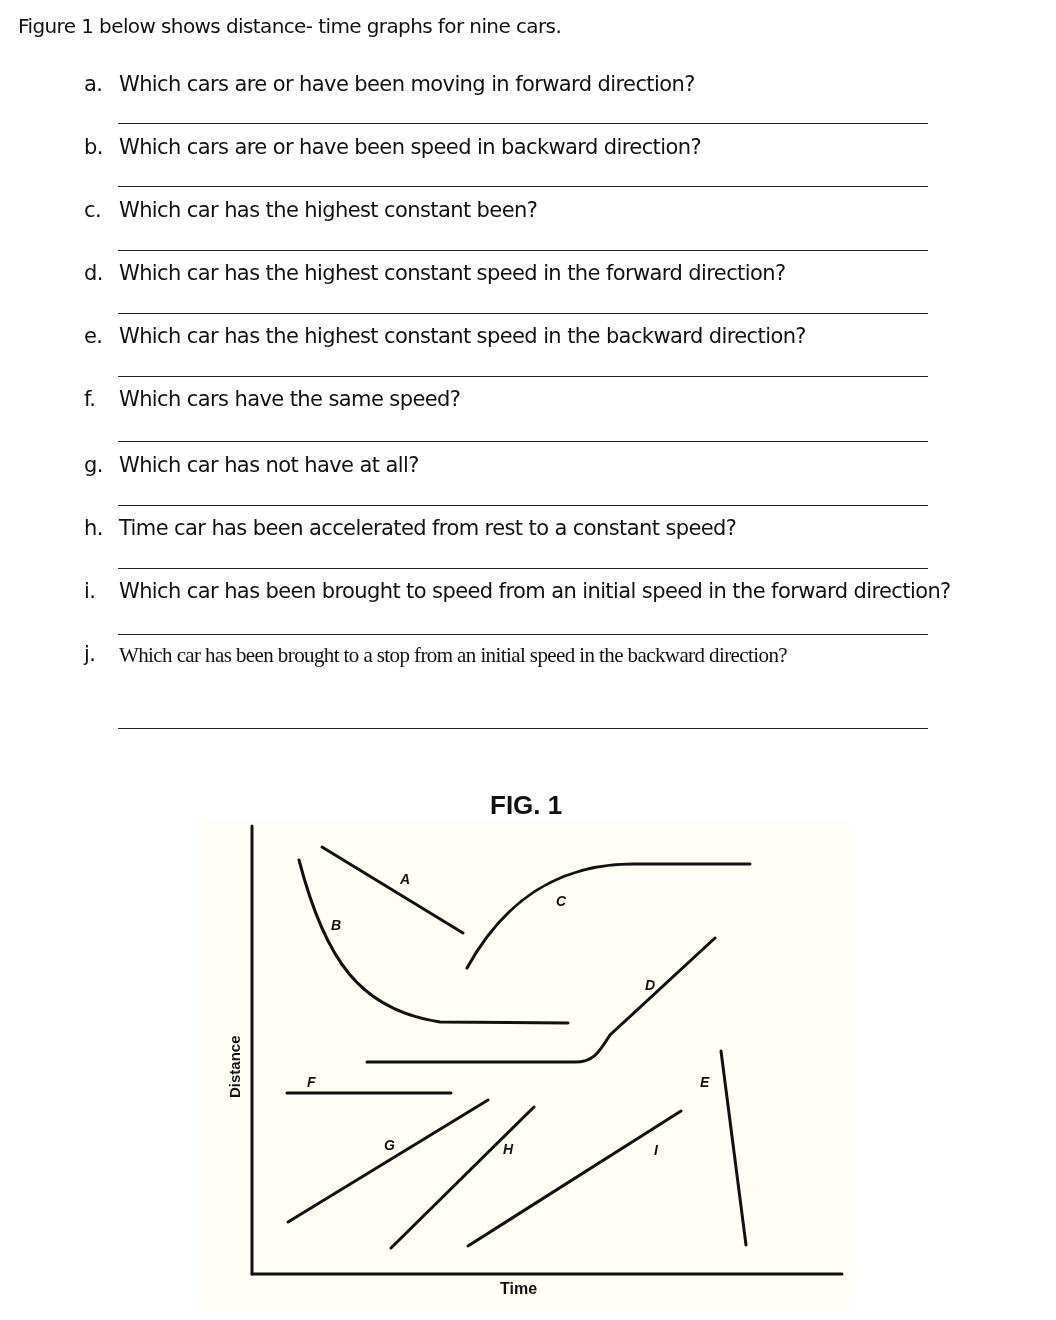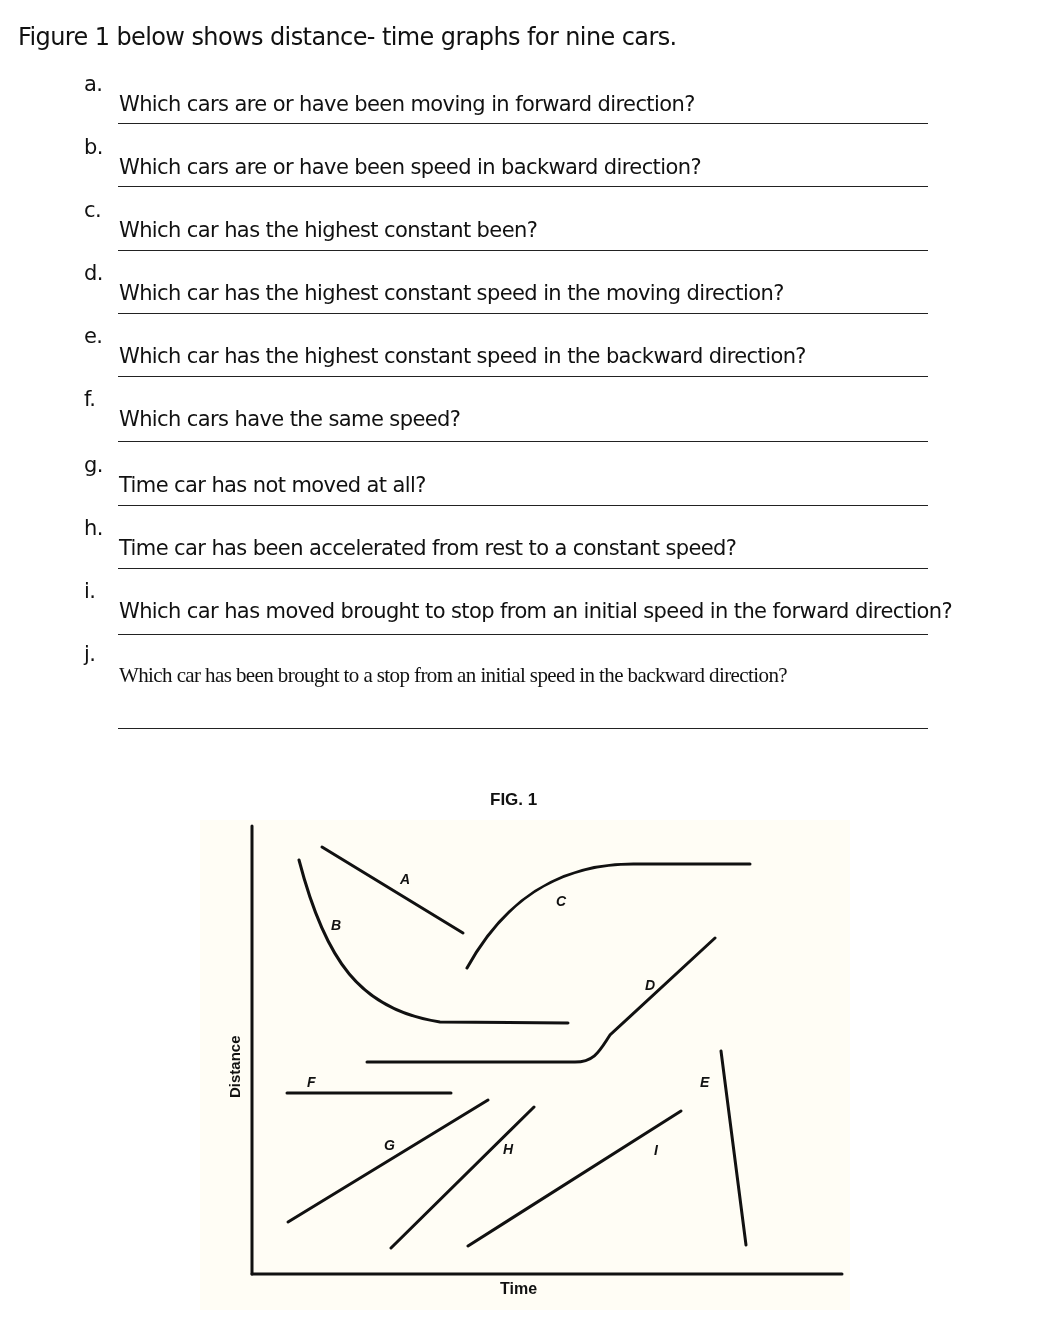--- a/index.html
+++ b/index.html
@@ -1,25 +1,25 @@
 <!DOCTYPE html>
 <html><head>
 <meta charset="utf-8">
 <style>
   html, body { margin:0; padding:0; background:#ffffff; }
   body { width:1056px; height:1320px; position:relative; overflow:hidden;
          font-family:"DejaVu Sans", sans-serif; color:#111; }
-  .intro { position:absolute; left:18px; top:14px; font-size:24px; letter-spacing:-0.6px;margin-top:9px; }
+  .intro { position:absolute; left:18px; top:14px; font-size:20px; letter-spacing:-0.6px; }
   .q { position:absolute; left:84px; font-size:21px; letter-spacing:-0.6px; }
   .q .letter { position:absolute; left:0; width:30px; }
-  .q .text { position:absolute; left:35px; white-space:nowrap;margin-top:20px; }
+  .q .text { position:absolute; left:35px; white-space:nowrap; }
   .q.justify .text { white-space:normal; width:912px; text-align:justify; text-align-last:left; line-height:33px;font-family:Liberation Serif, serif; }
   .line { position:absolute; left:118px; width:810px; height:0; border-top:1.5px solid #222; }
   .figtitle { position:absolute; left:490px; top:790px; font-family:"Liberation Sans", sans-serif;
-              font-weight:bold; font-size:17px;text-align:right; }
+              font-weight:bold; font-size:26px;text-align:right; }
   .chart { position:absolute; left:200px; top:820px; width:650px; height:490px; background:#fffdf5; }
   svg text { font-family:"Liberation Sans", sans-serif; }
 </style>
 </head>
 <body>
 
 <div class="intro">Figure 1 below shows distance- time graphs for nine cars.</div>
 
 <div class="q" style="top:72px">
   <span class="letter">a.</span>
@@ -34,51 +34,51 @@
 <div class="line" style="top:186px"></div>
 
 <div class="q" style="top:198px">
   <span class="letter">c.</span>
   <span class="text">Which car has the highest constant been?</span>
 </div>
 <div class="line" style="top:250px"></div>
 
 <div class="q" style="top:261px">
   <span class="letter">d.</span>
-  <span class="text">Which car has the highest constant speed in the moving direction?</span>
+  <span class="text">Which car has the highest constant speed in the forward direction?</span>
 </div>
 <div class="line" style="top:313px"></div>
 
 <div class="q" style="top:324px">
   <span class="letter">e.</span>
   <span class="text">Which car has the highest constant speed in the backward direction?</span>
 </div>
 <div class="line" style="top:376px"></div>
 
 <div class="q" style="top:387px">
   <span class="letter">f.</span>
   <span class="text">Which cars have the same speed?</span>
 </div>
 <div class="line" style="top:441px"></div>
 
 <div class="q" style="top:453px">
   <span class="letter">g.</span>
-  <span class="text">Time car has not moved at all?</span>
+  <span class="text">Which car has not have at all?</span>
 </div>
 <div class="line" style="top:505px"></div>
 
 <div class="q" style="top:516px">
   <span class="letter">h.</span>
   <span class="text">Time car has been accelerated from rest to a constant speed?</span>
 </div>
 <div class="line" style="top:568px"></div>
 
 <div class="q" style="top:579px">
   <span class="letter">i.</span>
-  <span class="text">Which car has moved brought to stop from an initial speed in the forward direction?</span>
+  <span class="text">Which car has been brought to speed from an initial speed in the forward direction?</span>
 </div>
 <div class="line" style="top:634px"></div>
 
 <div class="q justify" style="top:639px">
   <span class="letter" style="top:3px">j.</span>
   <span class="text">Which car has been brought to a stop from an initial speed in the backward direction?</span>
 </div>
 <div class="line" style="top:728px"></div>
 
 <div class="figtitle">FIG. 1</div>

